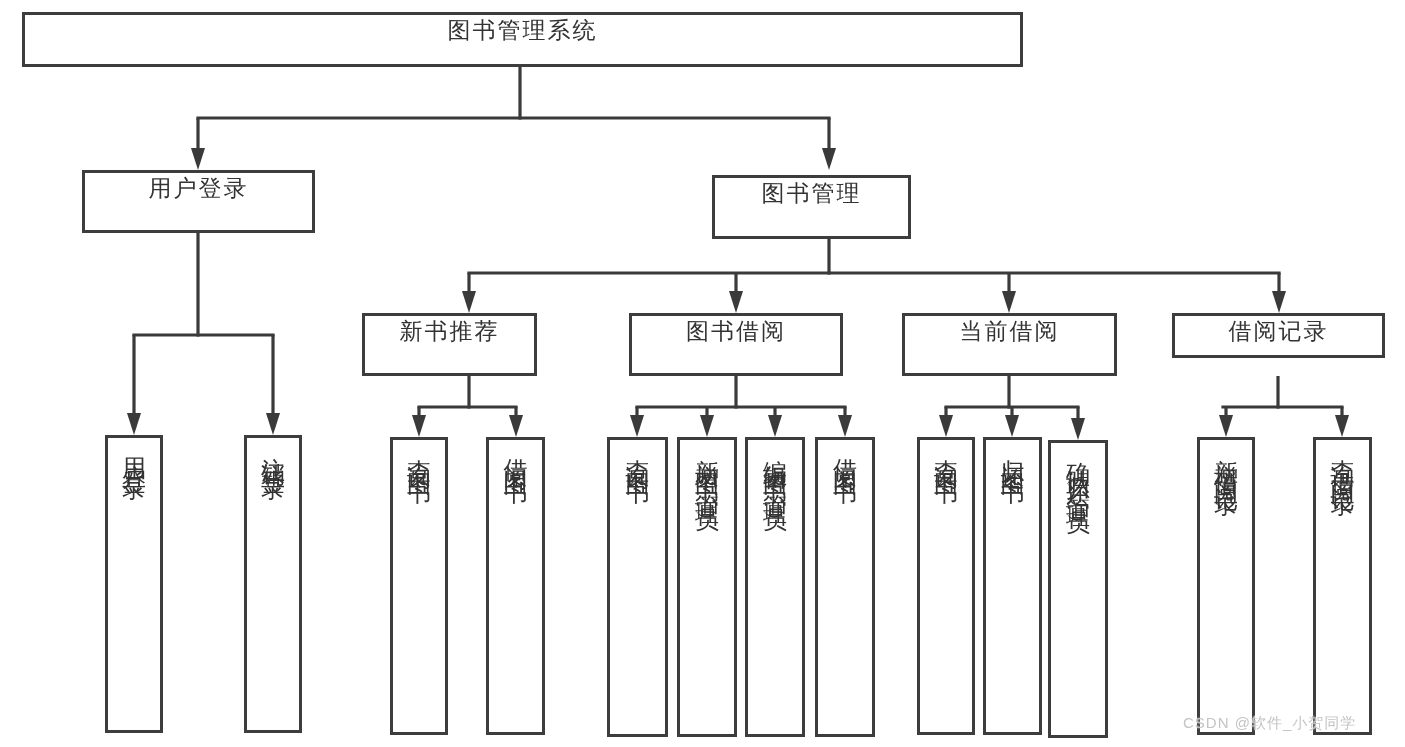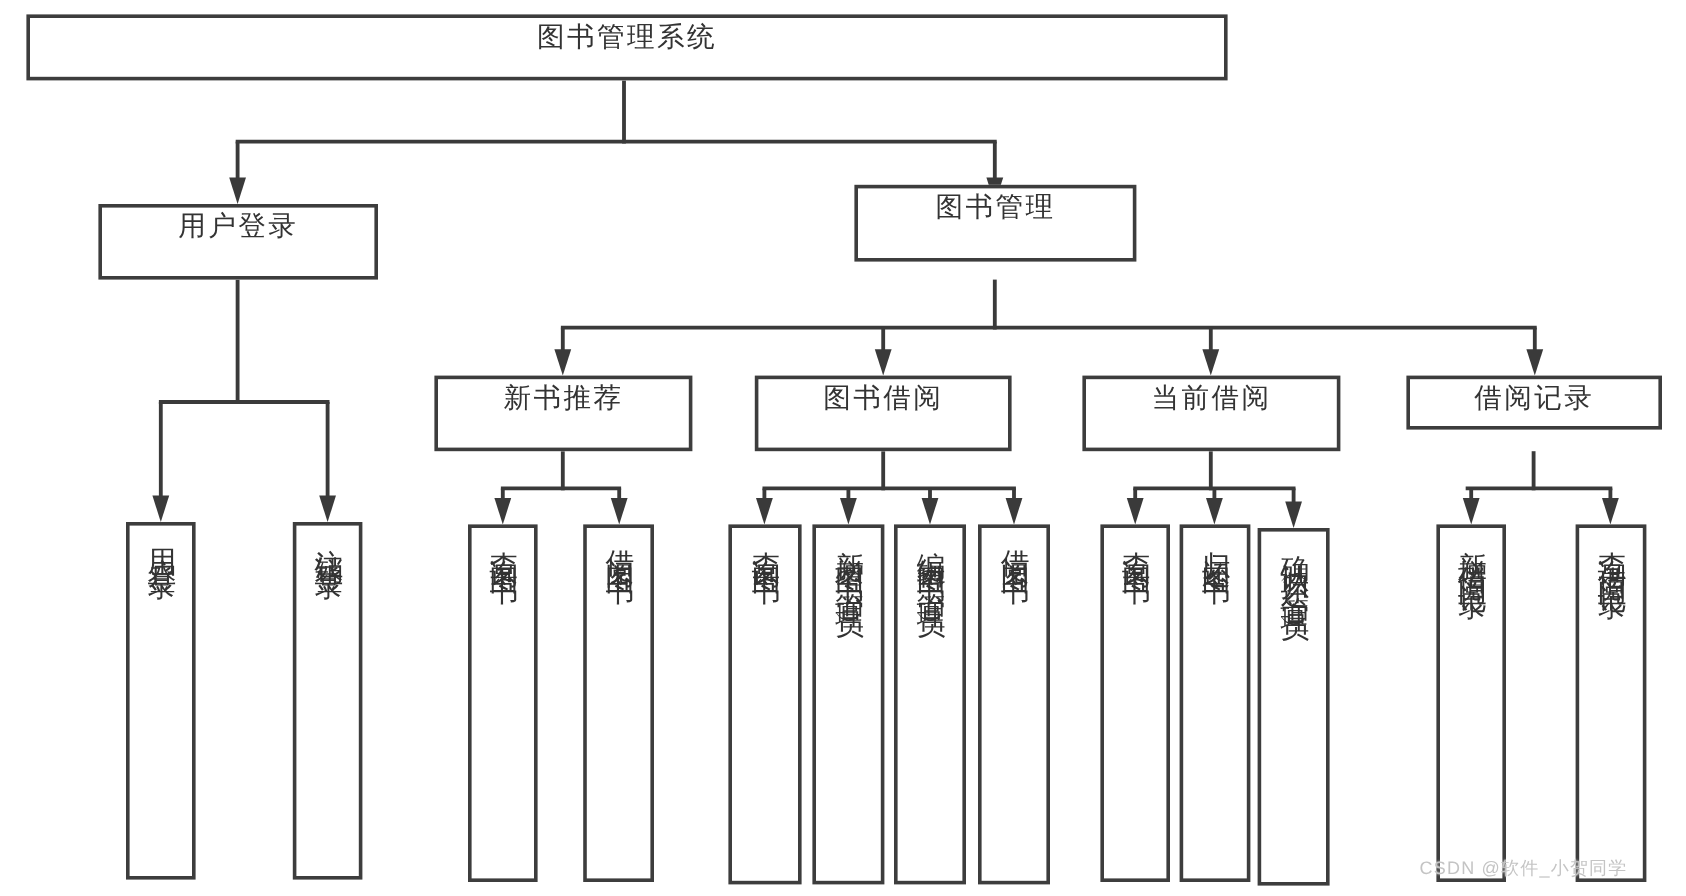--- a/index.html
+++ b/index.html
@@ -86,25 +86,25 @@
       <polygon points="1335,415 1349,415 1342,437" fill="#3a3a3a"></polygon>
     </svg>
 
   <div class="box h" style="left:22px;top:12px;width:1001px;height:55px">
     <span>图书管理系统</span>
   </div>
 
   <div class="box h" style="left:82px;top:170px;width:233px;height:63px">
     <span>用户登录</span>
   </div>
-  <div class="box h" style="left:712px;top:154px;width:235px;height:64px">
+  <div class="box h" style="left:712px;top:175px;width:199px;height:64px">
     <span>图书管理</span>
   </div>
 
-  <div class="box h" style="left:362px;top:313px;width:215px;height:63px">
+  <div class="box h" style="left:362px;top:313px;width:175px;height:63px">
     <span>新书推荐</span>
   </div>
   <div class="box h" style="left:902px;top:313px;width:215px;height:63px">
     <span>当前借阅</span>
   </div>
   <div class="box h" style="left:629px;top:313px;width:214px;height:63px">
     <span>图书借阅</span>
   </div>
   <div class="box h" style="left:1172px;top:313px;width:213px;height:45px">
     <span>借阅记录</span>

